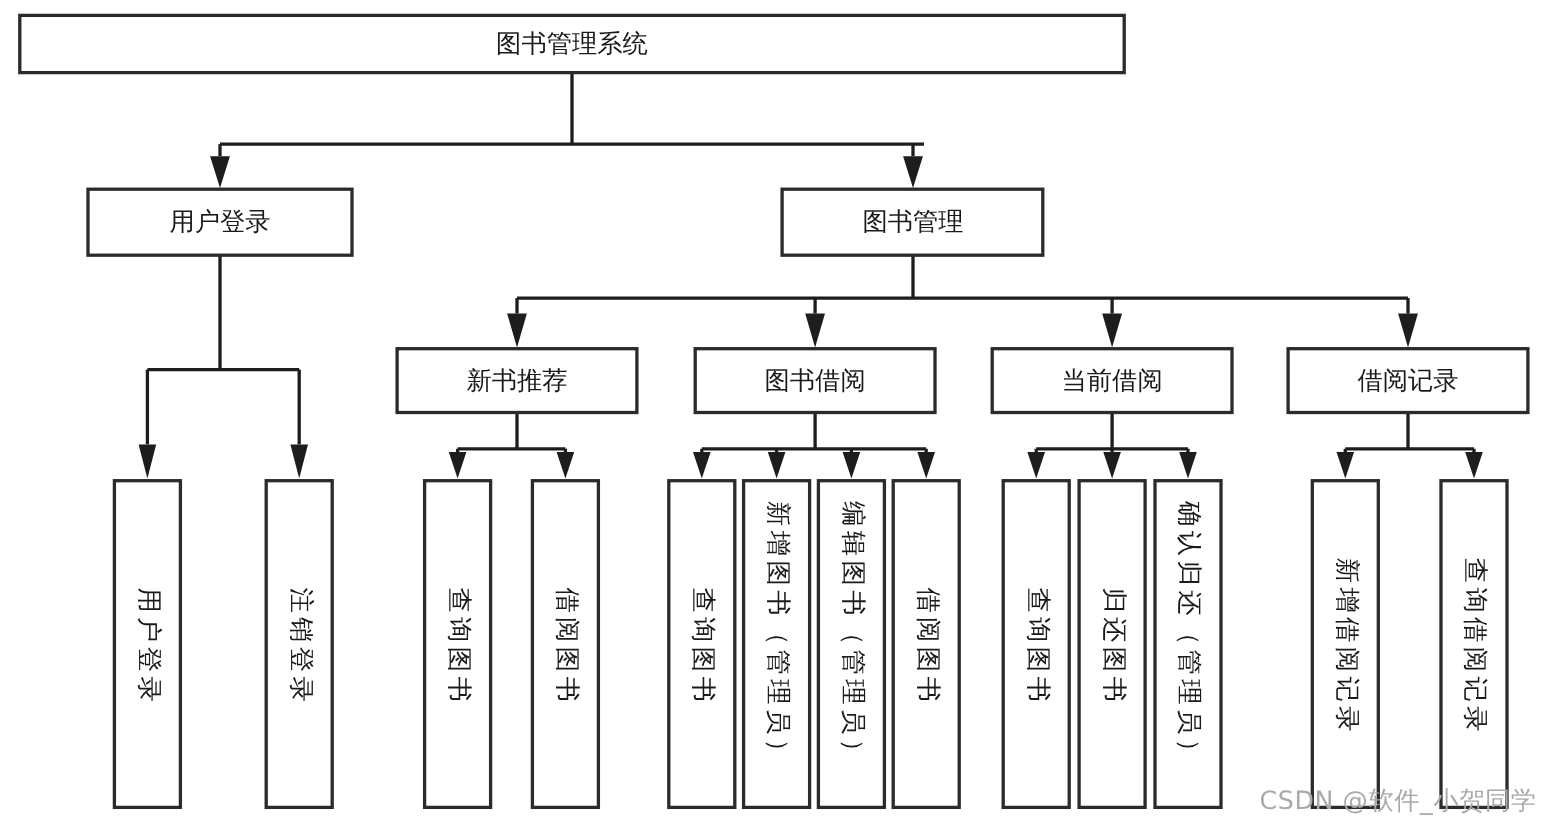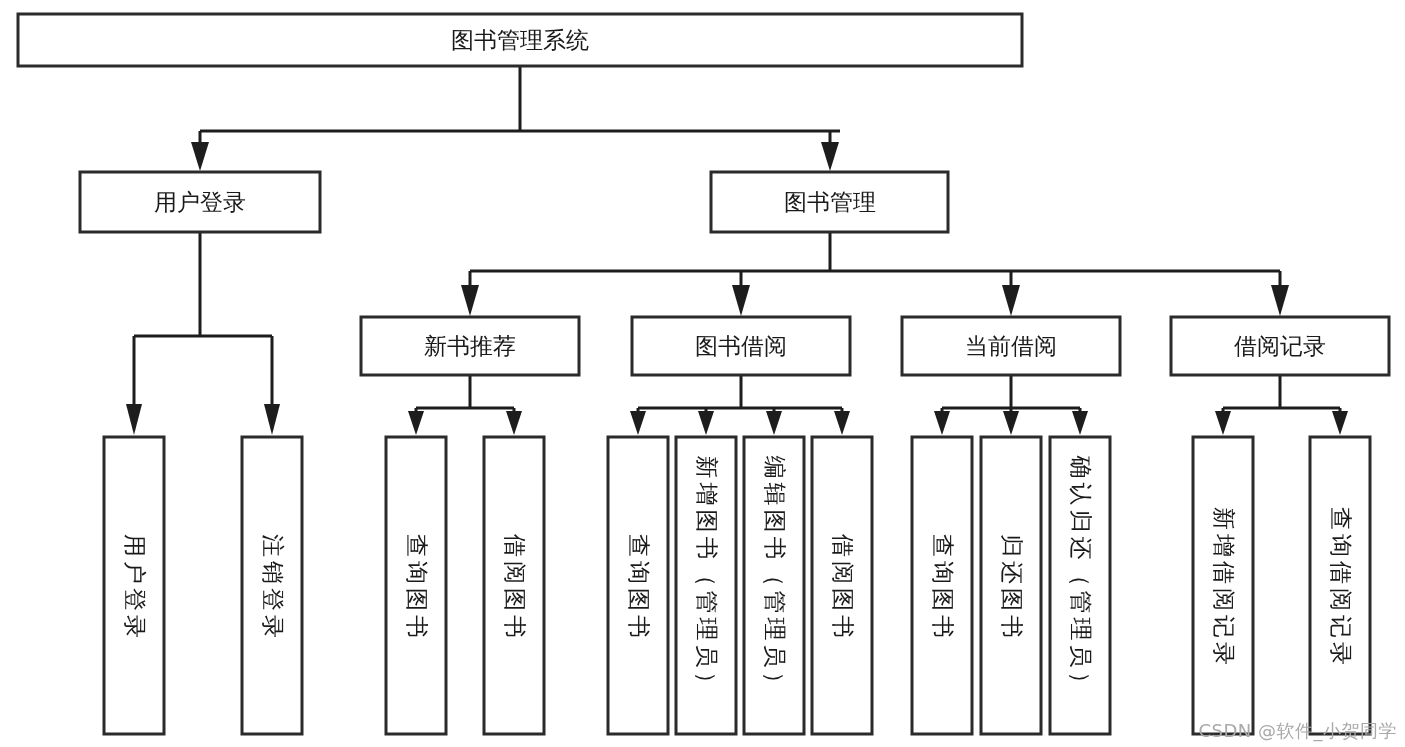--- a/index.html
+++ b/index.html
@@ -62,21 +62,21 @@
     font-size: 23px;
     fill: #1a1a1a;
     text-anchor: middle;
     dominant-baseline: middle;
   }
   .watermark {
     position: absolute;
     right: 8px;
     bottom: 4px;
     font-family: "DejaVu Sans", "Liberation Sans", sans-serif;
-    font-size: 18px;
+    font-size: 23px;
     color: #a9a9a9;
     letter-spacing: 0.5px;
     white-space: nowrap;
     pointer-events: none;
     user-select: none;
   }
 </style>
 </head>
 <body>
 

